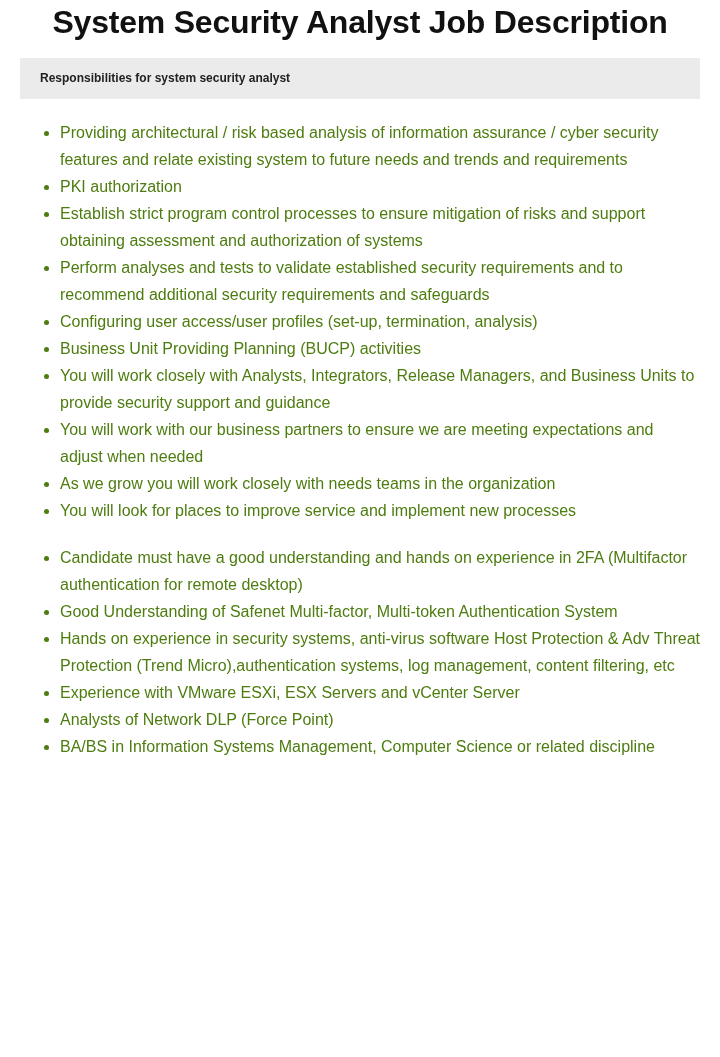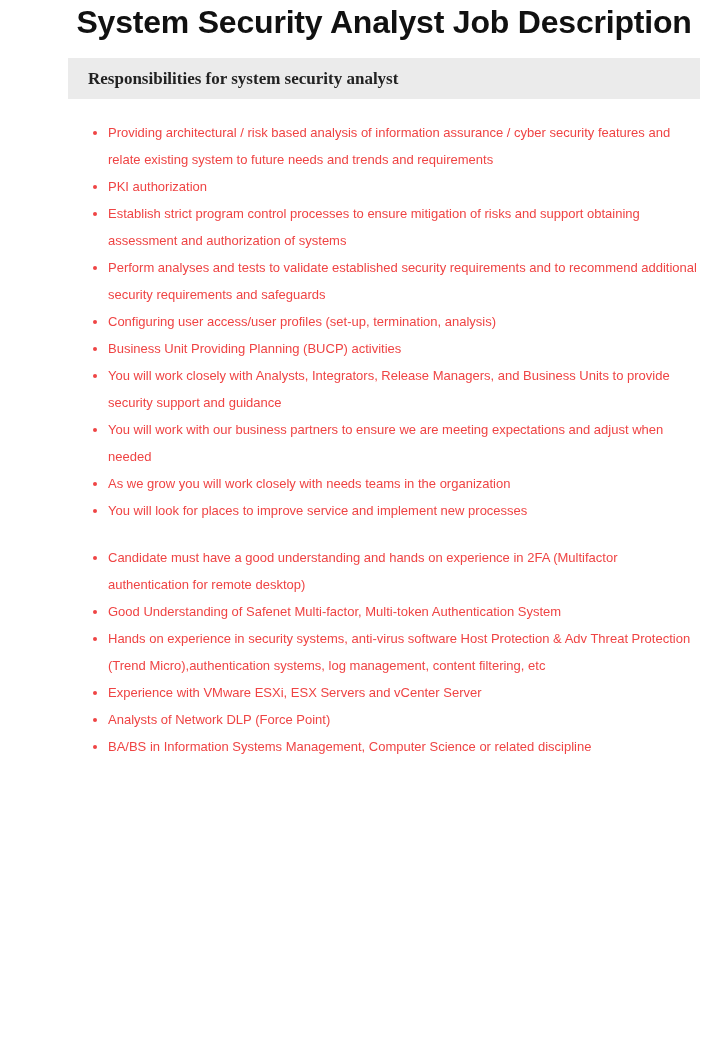--- a/index.html
+++ b/index.html
@@ -1,41 +1,41 @@
 <!DOCTYPE html>
 <html><head>
 <meta charset="utf-8">
 <style>
   html, body { margin: 0; padding: 0; background: #ffffff; }
   body {
     width: 720px; height: 1057px; overflow: hidden;
     font-family: "Liberation Sans", "DejaVu Sans", sans-serif;
     color: #1a1a1a;
   }
-  .page { padding: 0 20px 0 20px; margin-left: 48px; }
+  .page { padding: 0 20px 0 20px; }
   h1 {
     margin: 0; padding-top: 2px;
     text-align: center; font-size: 32px; font-weight: bold;
     line-height: 40px; color: #111;
     letter-spacing: -0.2px;
   }
   .intro {
     margin: 19px 0 0 0;
     font-size: 17.3px; line-height: 27px; color: #222;
   }
   .section-header {
     margin-top: 16px;
     background: #ebebeb;
     height: 41px; line-height: 41px;
     padding-left: 20px;
-    font-size: 17px; font-weight: bold; color: #222; font-family: Liberation Serif, serif;
+    font-size: 12px; font-weight: bold; color: #222;
   }
   ul {
     margin: 20px 0 0 0; padding: 0 0 0 40px;
-    font-size: 13px; line-height: 27px; color: #ef4444;
+    font-size: 16px; line-height: 27px; color: #4d7c0f;
   }
   ul li { margin: 0; padding: 0; }
   .qual-header { margin-top: 17px; }
 </style>
 </head>
 <body>
 
 <div class="page">
   <h1>System Security Analyst Job Description</h1>
 

